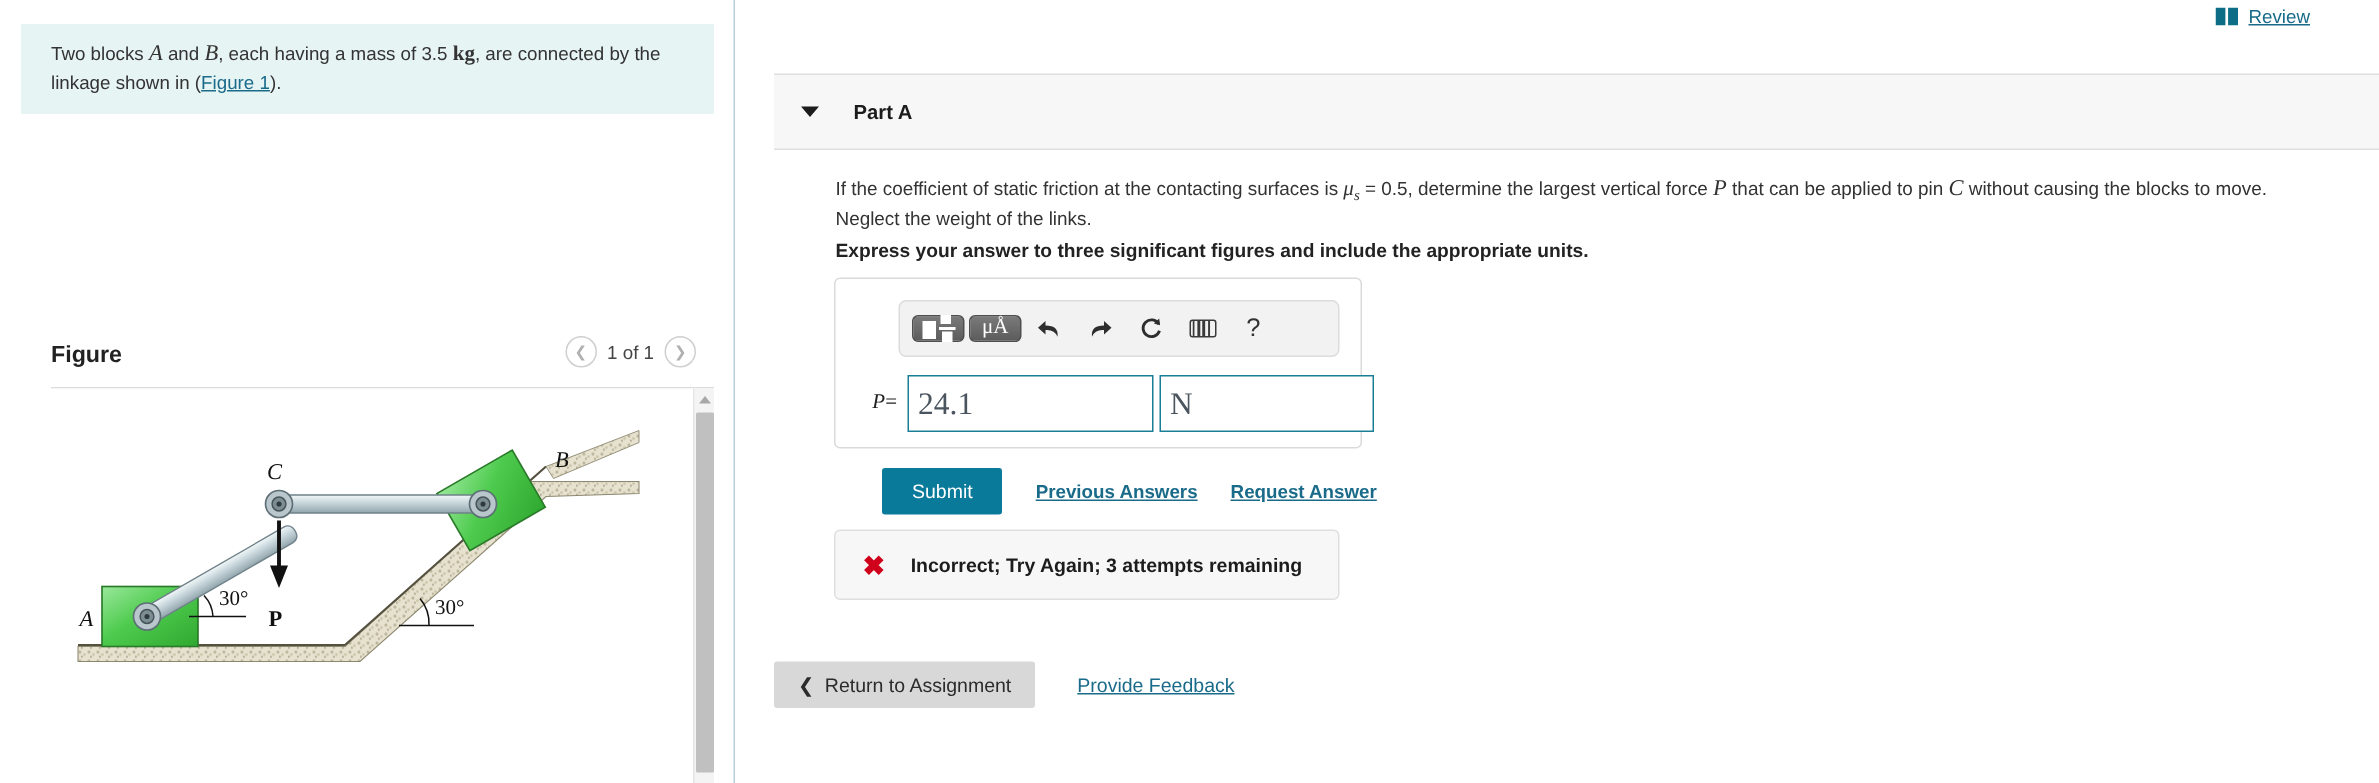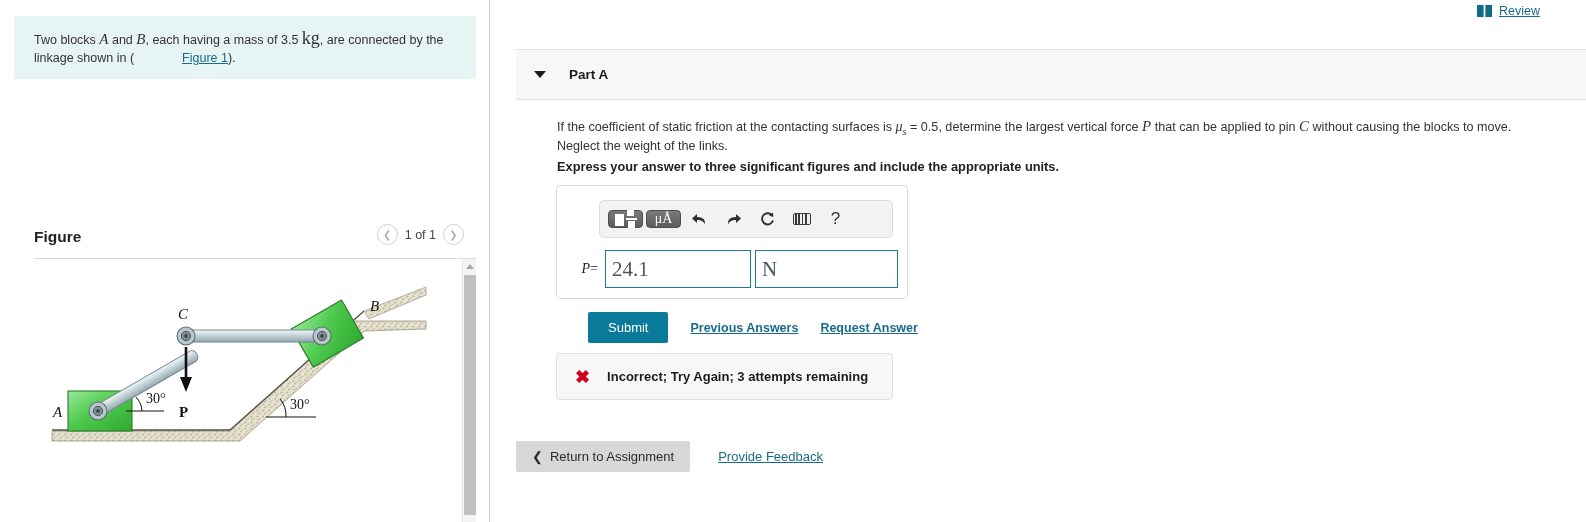--- a/index.html
+++ b/index.html
@@ -21,22 +21,22 @@
 
   .problem-box {
     position: absolute; left: 14px; top: 16px; width: 462px;
     background: #e6f4f3;
     padding: 10px 14px 12px 20px;
   }
   .problem-text {
     font-size: 12.5px; color: #333; line-height: 1.35;
   }
   .mvar { font-family: "Liberation Serif", serif; font-style: italic; font-size: 15px; }
-  .munit { font-family: "Liberation Serif", serif; font-size: 18px; font-weight: normal; }
-  .fig-link { color: #1a6b8a; text-decoration: underline; cursor: pointer; margin-left: 48px; }
+  .munit { font-family: "Liberation Serif", serif; font-size: 14px; font-weight: bold; }
+  .fig-link { color: #1a6b8a; text-decoration: underline; cursor: pointer; }
 
   .figure-header {
     position: absolute; left: 34px; top: 224px; width: 442px; height: 36px;
   }
   .figure-title {
     position: absolute; left: 0; top: 4px;
     font-size: 15.5px; font-weight: bold; color: #222;
   }
   .fig-pager {
     position: absolute; right: 12px; top: 0;
@@ -160,21 +160,21 @@
 
   .ans-row {
     position: absolute; left: 12px; top: 64px; display: flex; align-items: center;
   }
   .ans-label {
     width: 36px; text-align: right; padding-right: 7px;
     font-family: "Liberation Serif", serif; font-size: 14px; color: #222;
   }
   .ans-label i { font-style: italic; }
   .ans-input {
-    width: 146px; height: 38px; border: 1px solid #1a7f96; background: #fff;
+    width: 164px; height: 38px; border: 1px solid #1a7f96; background: #fff;
     font-family: "Liberation Serif", serif; font-size: 21px; color: #4a5560;
     padding: 0 6px; outline: none;
   }
   .ans-unit {
     width: 143px; height: 38px; border: 1px solid #1a7f96; background: #fff;
     font-family: "Liberation Serif", serif; font-size: 21px; color: #4a5560;
     padding: 0 6px; outline: none; margin-left: 4px;
   }
 
   .submit-row {

